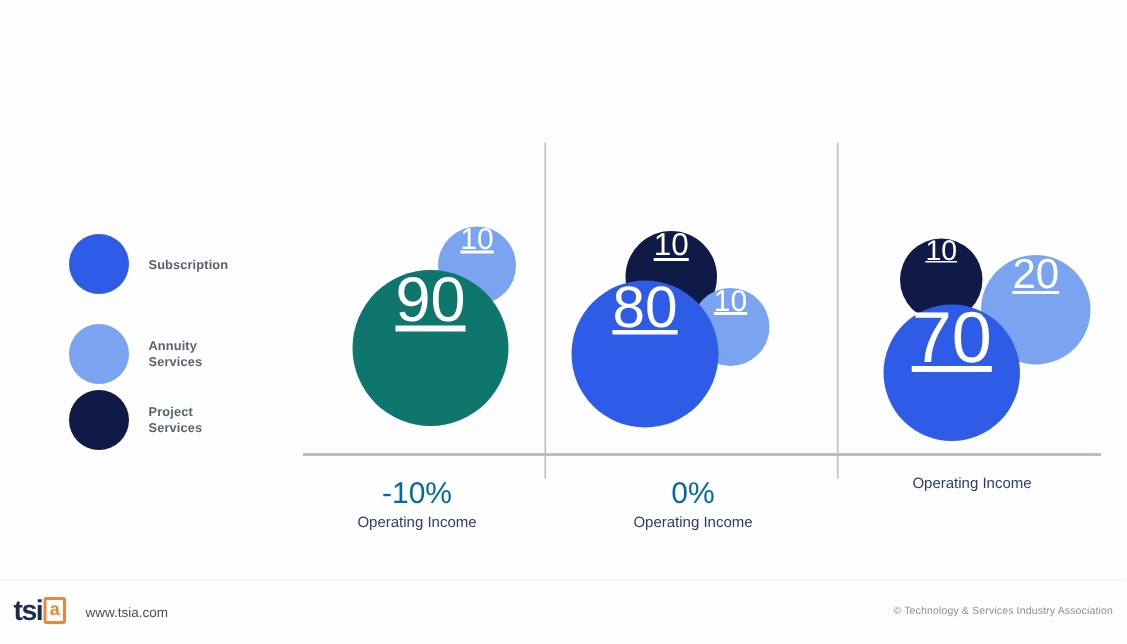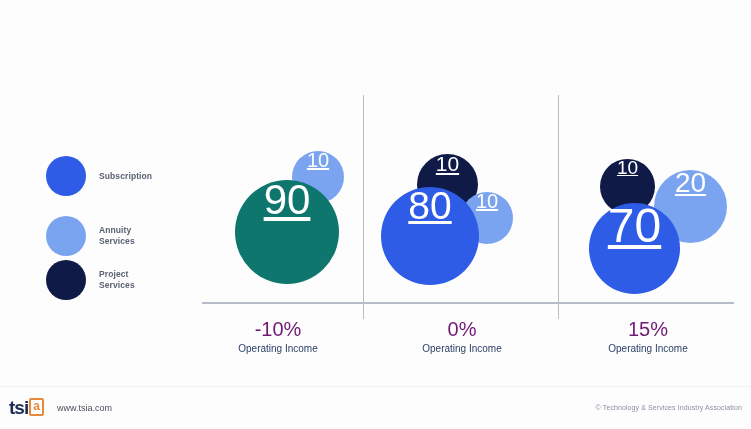--- a/index.html
+++ b/index.html
@@ -119,21 +119,21 @@
   }
 
   
   .group-caption {
     position: absolute;
     text-align: center;
     width: 180px;
   }
   .caption-value {
     font-size: 20px;
-    color: #701a75;
+    color: #0369a1;
     line-height: 26px;
   }
   .caption-sub {
     font-size: 10px;
     color: #2b3f66;
     line-height: 14px;
   }
 
   
   #footer-rule {
@@ -237,21 +237,20 @@
       <div class="bubble" style="width: 91px; height: 91px; left: 589px; top: 203px; background: rgb(46, 92, 230); font-size: 48px; z-index: 3;">
         <span>70</span>
       </div>
       <div class="bubble" style="width: 73px; height: 73px; left: 654px; top: 170px; background: rgb(123, 164, 240); font-size: 28px; z-index: 2;">
         <span>20</span>
       </div>
       <div class="bubble" style="width: 55px; height: 55px; left: 600px; top: 159px; background: rgb(15, 26, 70); font-size: 19px; z-index: 1;">
         <span>10</span>
       </div>
       <div class="group-caption" style="left: 558px; top: 316px;">
-        <div class="caption-value">15%</div>
         <div class="caption-sub">Operating Income</div>
       </div>
     </div>
 
   <div id="footer-rule"></div>
   <div id="logo">
     <span class="logo-tsi">tsi</span>
       <span class="logo-a">a</span>
   </div>
   <div id="footer-url">www.tsia.com</div>

